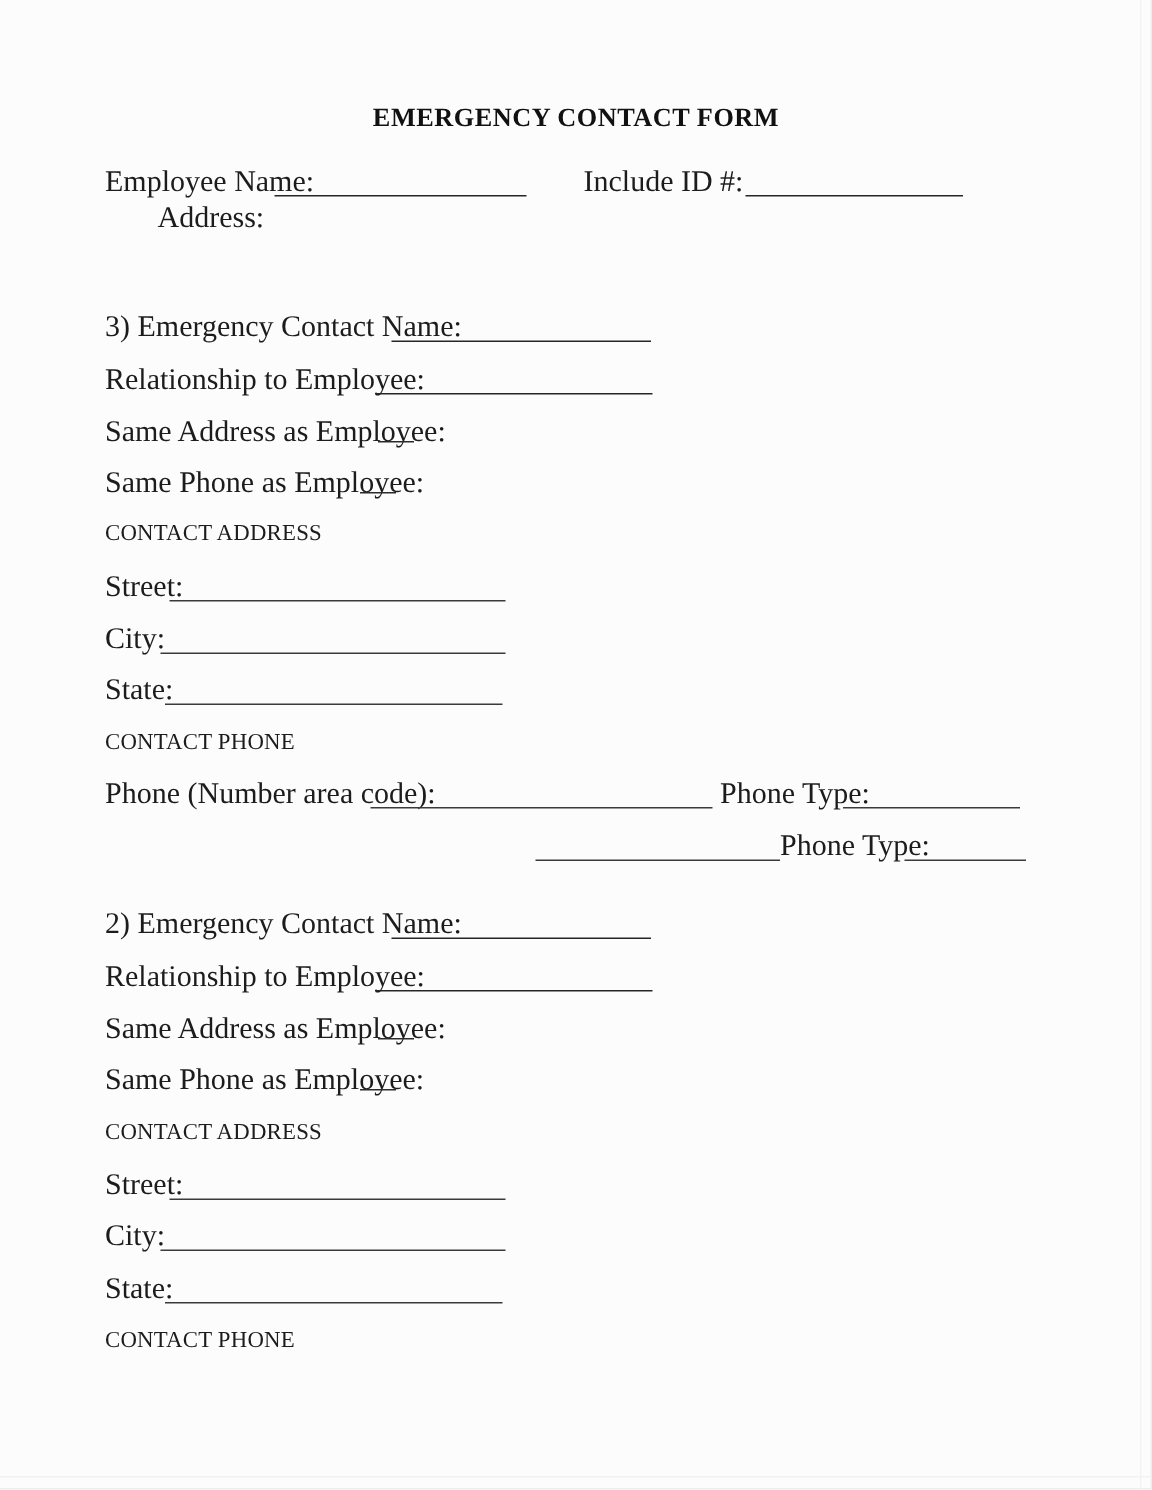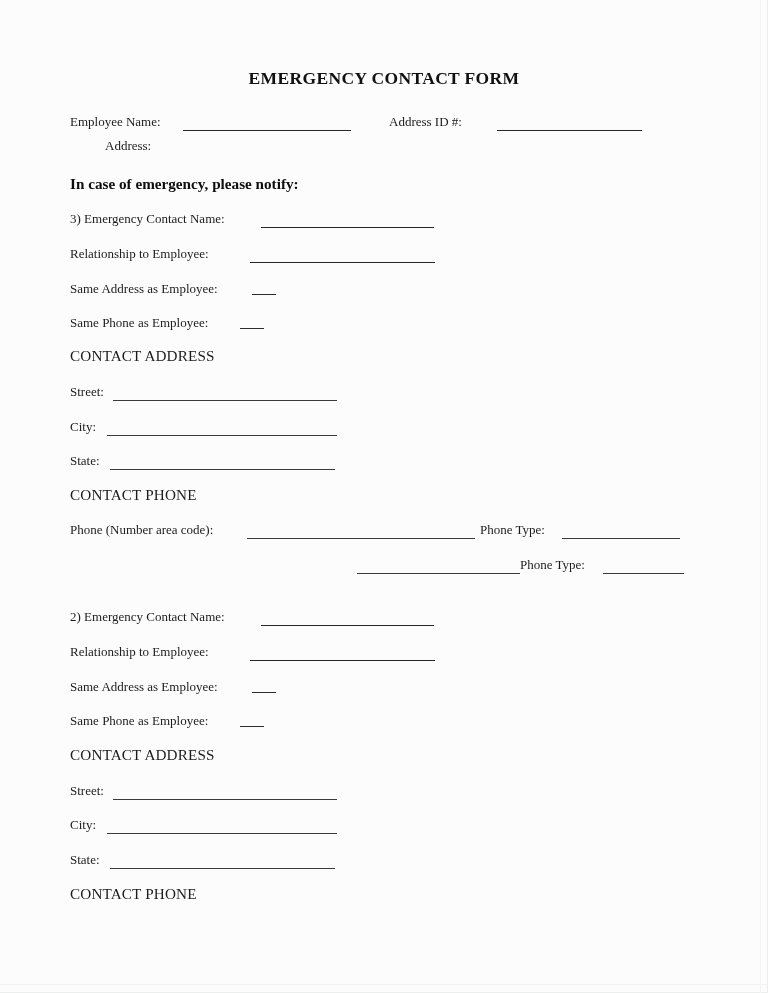--- a/index.html
+++ b/index.html
@@ -63,21 +63,21 @@
     font-size: 17.5px;
     letter-spacing: 0.35px;
     color: #111111;
     font-family: Liberation Serif, serif;
   }
 
   
   .row {
     position: absolute;
     white-space: nowrap;
-    font-size: 13px;
+    font-size: 20px;
     line-height: 17px;
     color: #1c1c1c;
   }
   .row.bold {
     font-weight: bold;
     color: #0e0e0e;
   }
   .row.caps {
     font-size: 15.2px;
     letter-spacing: 0.15px;
@@ -104,26 +104,25 @@
   <div class="edge-line-right"></div>
   <div class="edge-line-bottom"></div>
 
   <div class="doc">
 
     <div class="title">EMERGENCY CONTACT FORM</div>
 
     <div class="row" style="left:70px; top:113px;">Employee Name:</div>
     <div class="rule" style="left:183px; top:130px; width:168px;"></div>
 
-    <div class="row" style="left:389px; top:113px;">Address ID #:</div>
+    <div class="row" style="left:389px; top:113px;">Include ID #:</div>
     <div class="rule" style="left:497px; top:130px; width:145px;"></div>
 
     <div class="row" style="left:70px; top:137px;margin-left:35px;">Address:</div>
 
-    <div class="row bold" style="left:70px; top:175px; font-size:15.2px;">In case of emergency, please notify:</div>
 
     <div class="row" style="left:70px; top:210px;">3) Emergency Contact Name:</div>
     <div class="rule" style="left:261px; top:227px; width:173px;"></div>
 
     <div class="row" style="left:70px; top:245px;">Relationship to Employee:</div>
     <div class="rule" style="left:250px; top:262px; width:185px;"></div>
 
     <div class="row" style="left:70px; top:280px;">Same Address as Employee:</div>
     <div class="rule short" style="left:252px; top:294px; width:24px;"></div>
 

